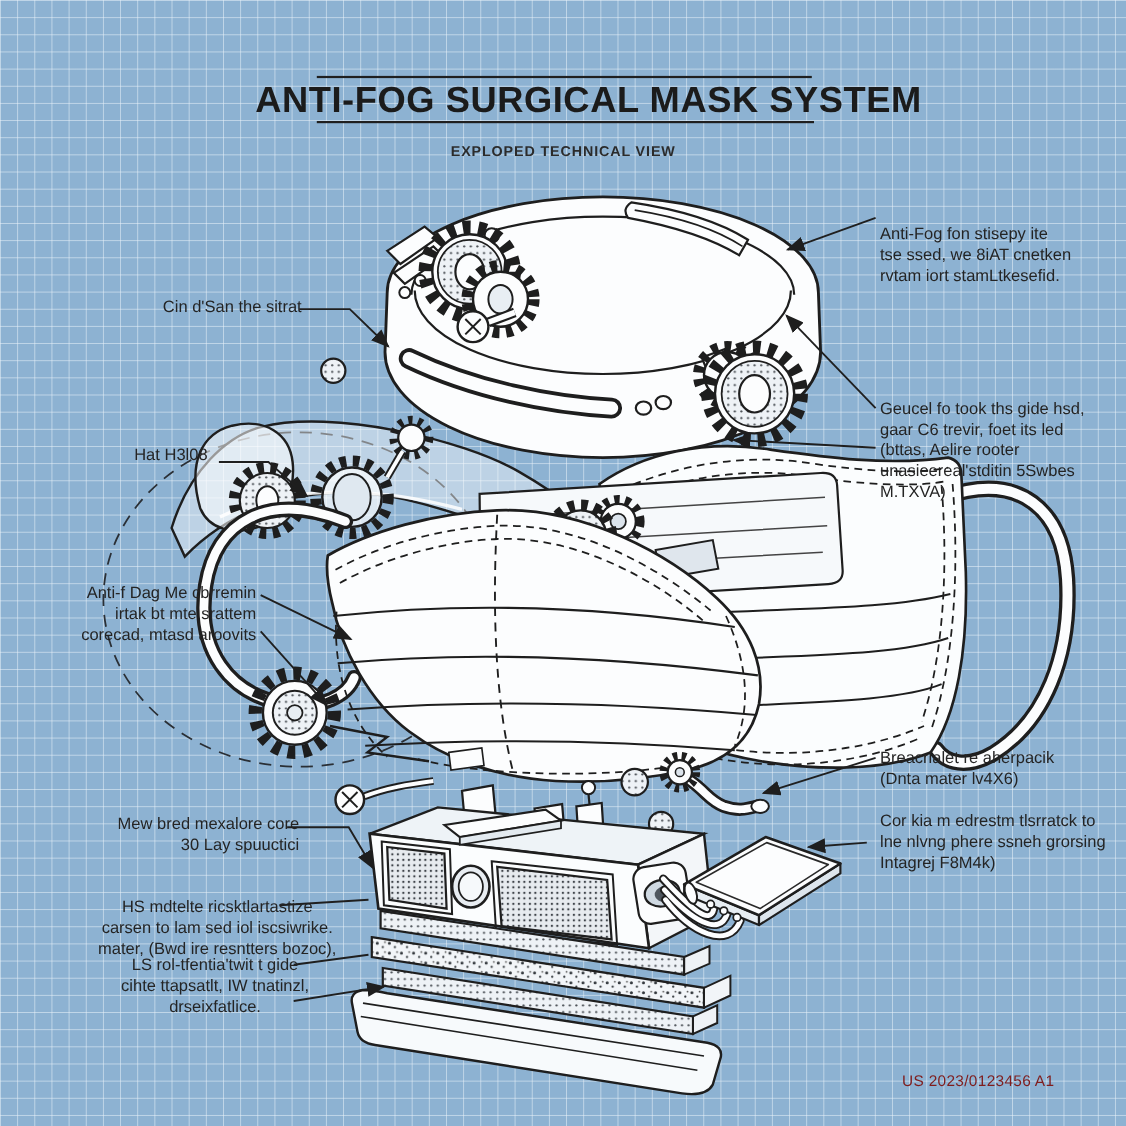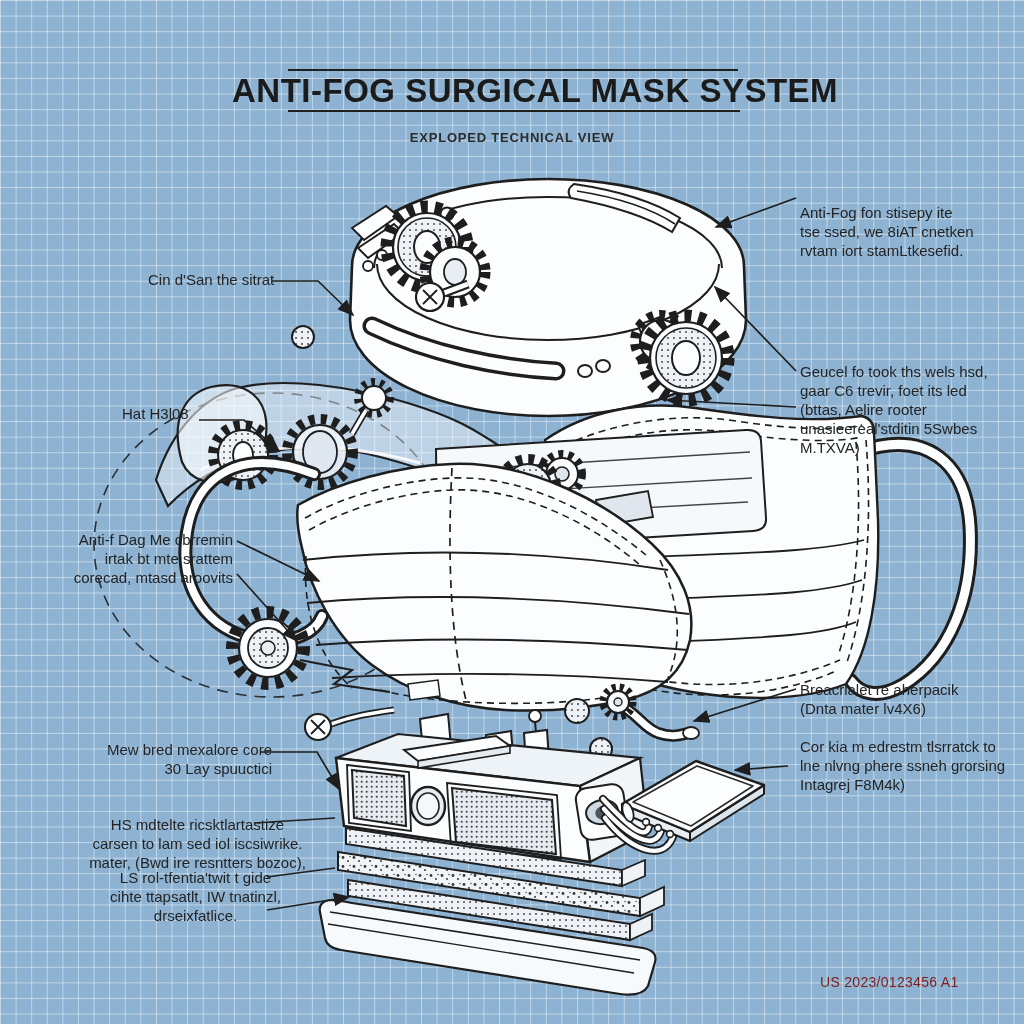--- a/index.html
+++ b/index.html
@@ -294,21 +294,21 @@
 <div class="lbl c" style="left:55px;top:815px;width:285px;">HS mdtelte ricsktlartastize
 carsen to lam sed iol iscsiwrike.
 mater, (Bwd ire resntters bozoc),</div>
 <div class="lbl c" style="left:80px;top:868px;width:231px;">LS rol-tfentia'twit t gide
 cihte ttapsatlt, IW tnatinzl,
 drseixfatlice.</div>
 
 <div class="lbl" style="left:800px;top:188px;width:215px;margin-top:15px;">Anti-Fog fon stisepy ite
 tse ssed, we 8iAT cnetken
 rvtam iort stamLtkesefid.</div>
-<div class="lbl" style="left:800px;top:362px;width:215px;">Geucel fo took ths wels hsd,
+<div class="lbl" style="left:800px;top:362px;width:215px;">Geucel fo took ths gide hsd,
 gaar C6 trevir, foet its led
 (bttas, Aelire rooter
 unasieereal'stditin 5Swbes
 M.TXVA)</div>
 <div class="lbl" style="left:800px;top:680px;width:215px;">Breacrlalet re aherpacik
 (Dnta mater lv4X6)</div>
 <div class="lbl" style="left:800px;top:737px;width:220px;">Cor kia m edrestm tlsrratck to
 lne nlvng phere ssneh grorsing
 Intagrej F8M4k)</div>
 

